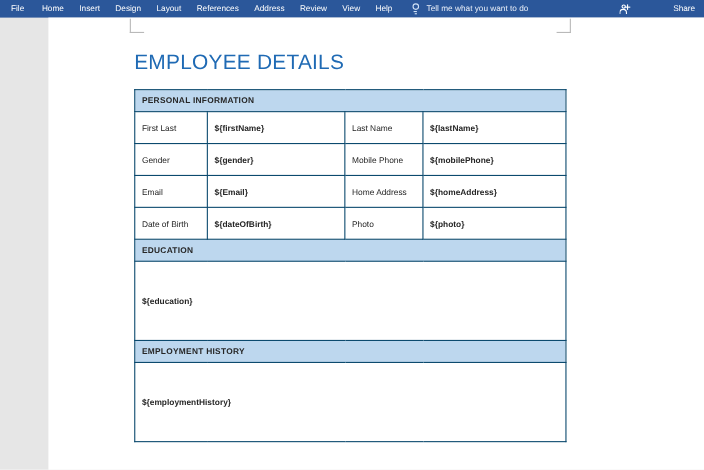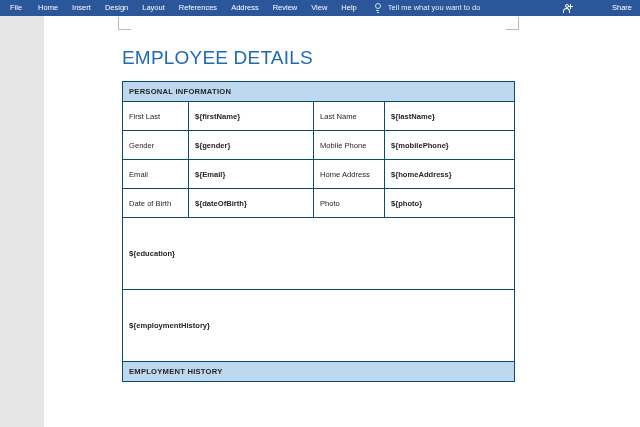--- a/index.html
+++ b/index.html
@@ -276,25 +276,28 @@
       </tr>
 
       <tr>
         <td class="label-cell">Date of Birth</td>
         <td class="value-cell ph">${dateOfBirth}</td>
         <td class="label-cell">Photo</td>
         <td class="value-cell ph">${photo}</td>
       </tr>
 
       <tr>
+        <td class="section-head" colspan="4">EDUCATION</td>
+      </tr>
+      <tr>
         <td class="block-cell ph" colspan="4">${education}</td>
       </tr>
 
       <tr>
+        <td class="section-head" colspan="4">EMPLOYMENT HISTORY</td>
+      </tr>
+      <tr>
         <td class="block-cell ph" colspan="4">${employmentHistory}</td>
-      </tr>
-      <tr>
-        <td class="section-head" colspan="4">EMPLOYMENT HISTORY</td>
       </tr>
     </tbody>
   </table>
 
 </div>
 
 </body></html>

